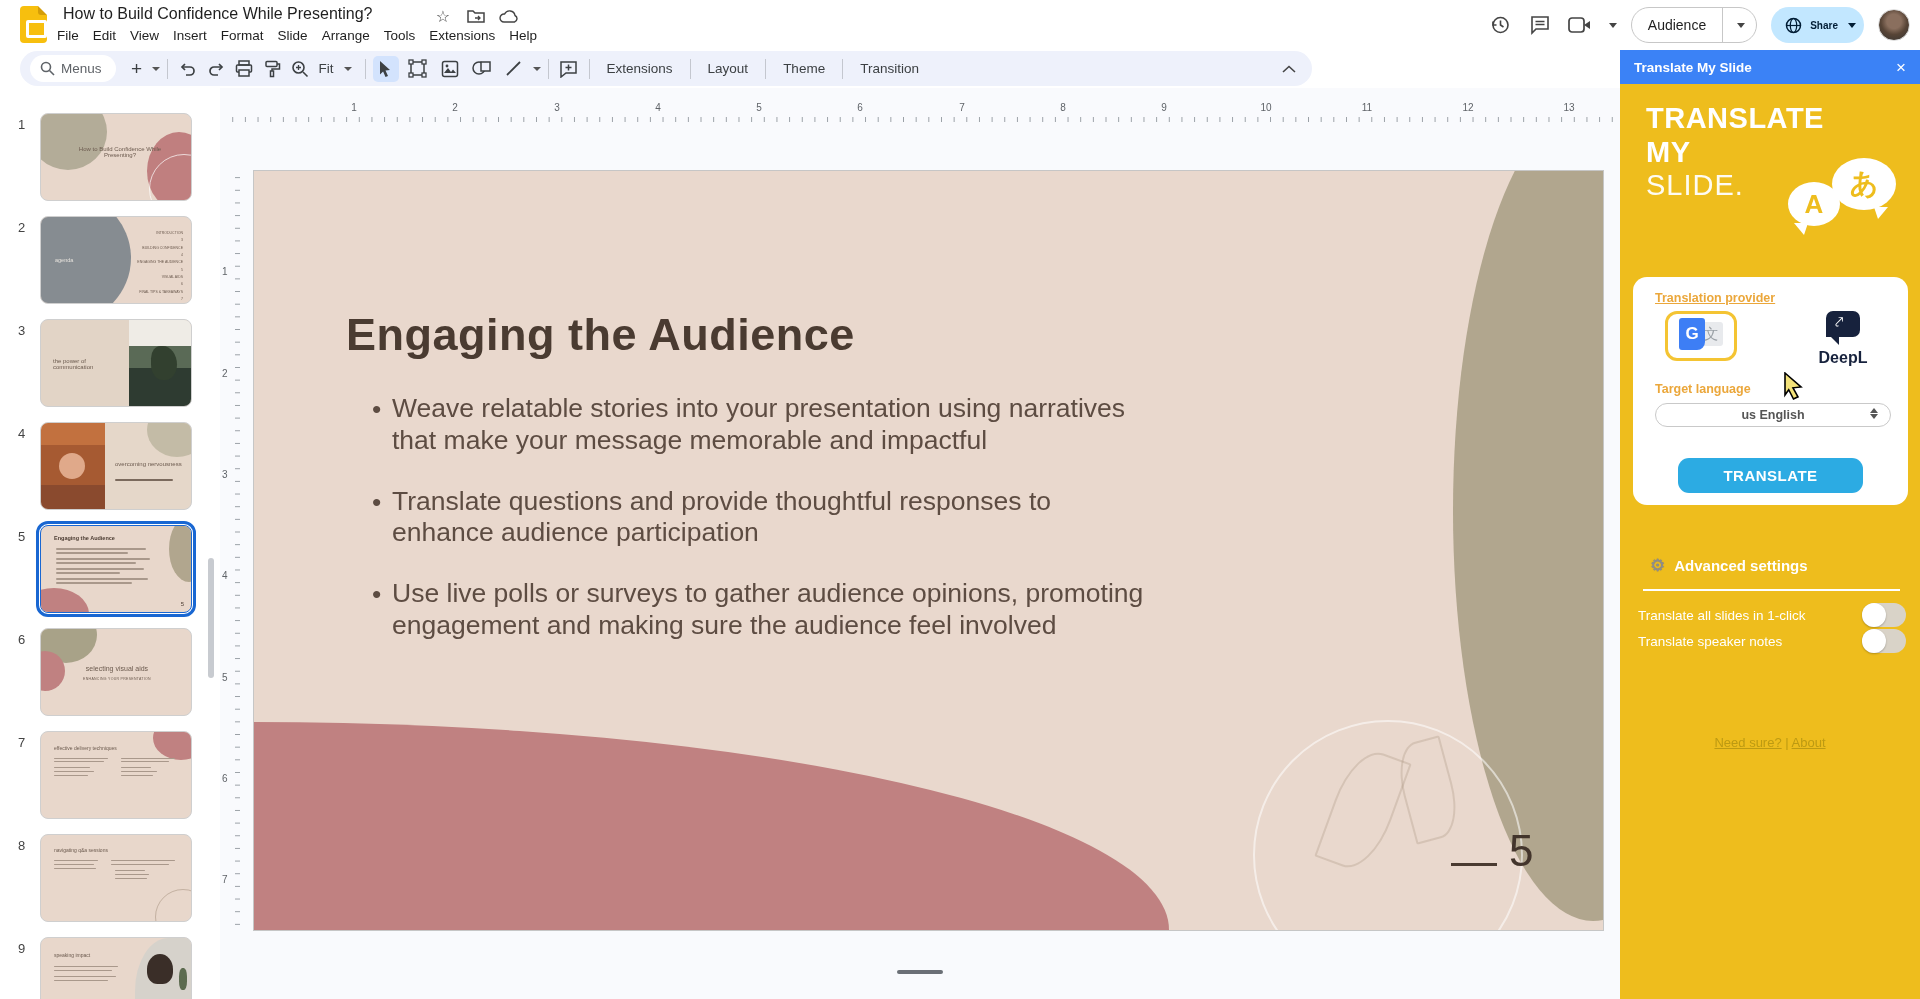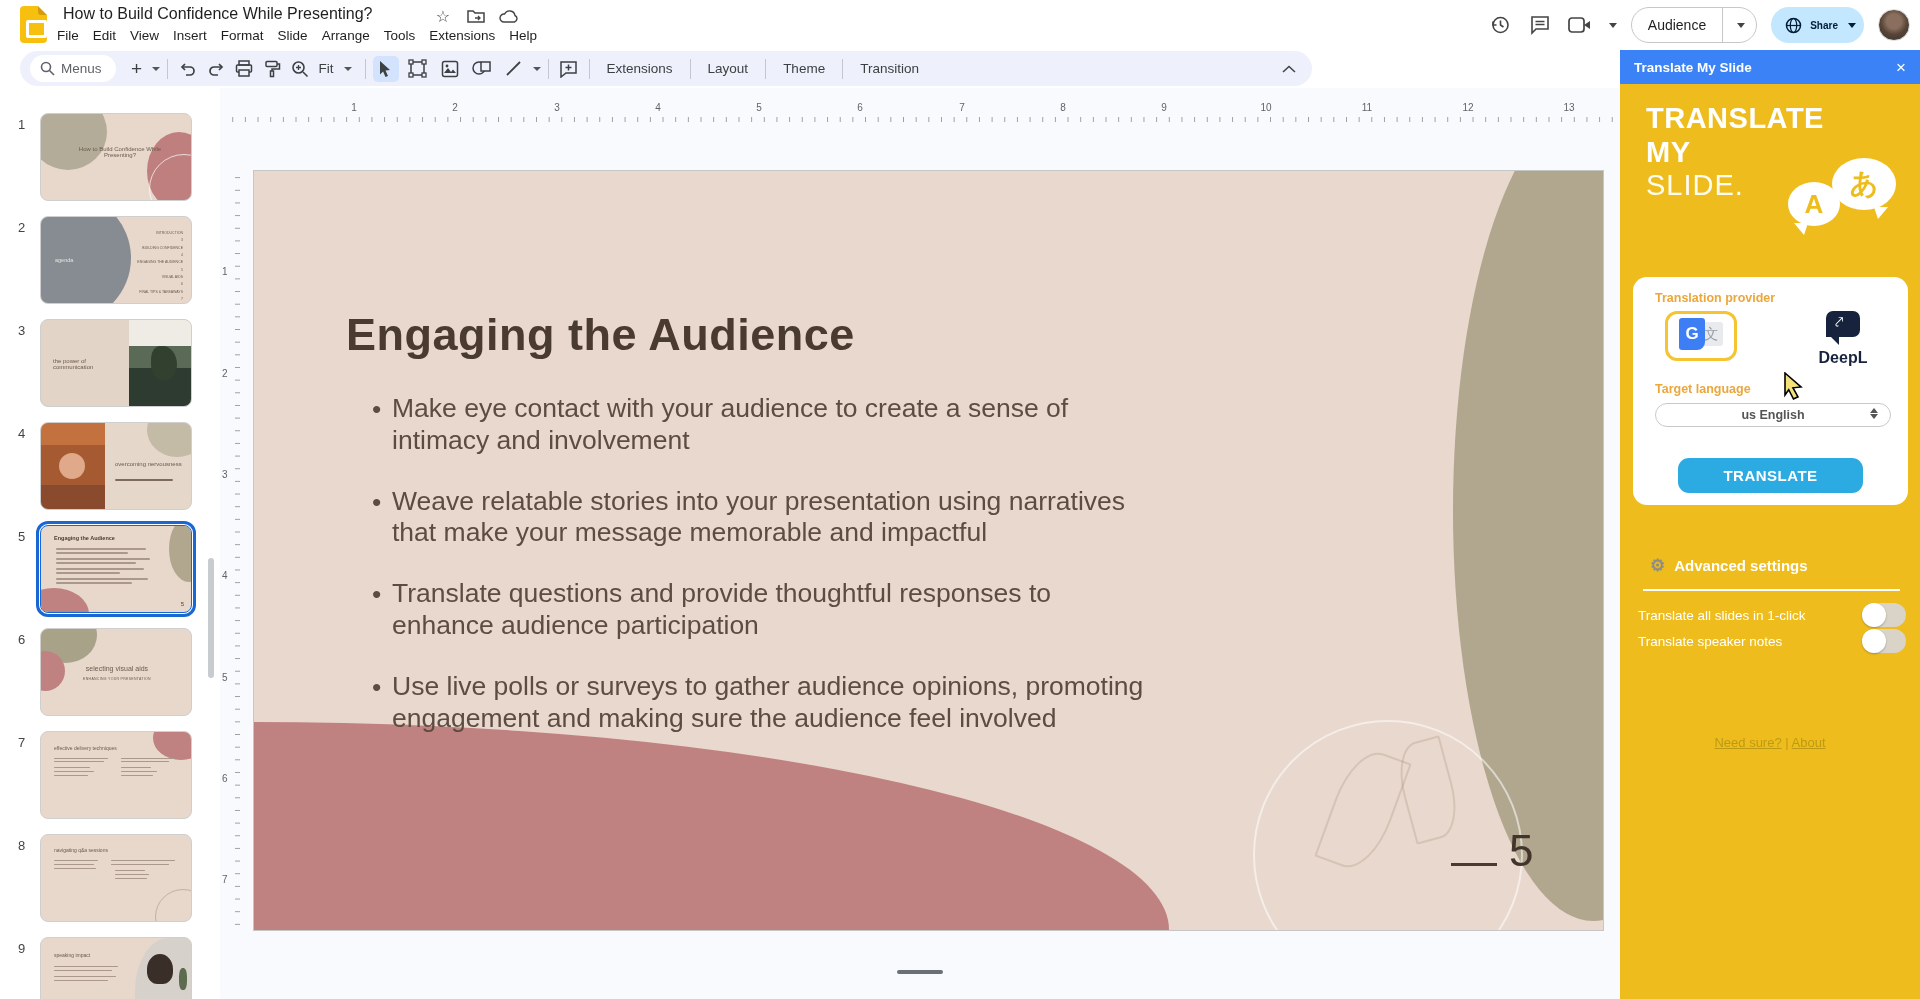--- a/index.html
+++ b/index.html
@@ -83,21 +83,21 @@
   .hero .b { font-weight:bold; letter-spacing:.5px; }
   .hero .l { font-weight:normal; opacity:.95; letter-spacing:1px; }
   .bubble { position:absolute; background:#fff; display:flex; align-items:center; justify-content:center; color:#eebd1d; font-weight:bold; }
   .bubble::after { content:""; position:absolute; width:0; height:0; border-style:solid; }
   #bubble-a { left:168px; top:132px; width:52px; height:44px; border-radius:50%; font-size:26px; z-index:1; }
   #bubble-a::after { left:6px; bottom:-9px; border-width:12px 4px 0 10px; border-color:#fff transparent transparent transparent; }
   #bubble-ja { left:212px; top:108px; width:64px; height:52px; border-radius:50%; font-size:28px; z-index:2; }
   #bubble-ja::after { right:8px; bottom:-9px; border-width:12px 10px 0 4px; border-color:#fff transparent transparent transparent; }
   #card { position:absolute; left:13px; top:227px; width:275px; height:228px; background:#fff; border-radius:14px; }
   .gold-label { font-size:12.5px; font-weight:bold; color:#eba73b; }
-  #provider-label { position:absolute; left:22px; top:14px; }
+  #provider-label { position:absolute; left:22px; top:14px;text-decoration:underline; }
   #gt-tile { position:absolute; left:32px; top:34px; width:72px; height:50px; border:3px solid #f4c433; border-radius:12px; background:#fff; display:flex; align-items:center; justify-content:center; }
   .gt-logo { position:relative; width:44px; height:36px; }
   .gt-zh { position:absolute; right:0; top:4px; width:24px; height:24px; background:#e8eaed; border-radius:3px; color:#9aa0a6; font-size:15px; display:flex; align-items:center; justify-content:center; }
   .gt-g { position:absolute; left:0; top:0; width:26px; height:32px; background:#3d7ef5; border-radius:3px 3px 8px 3px; color:#fff; font-size:17px; font-weight:bold; display:flex; align-items:center; justify-content:center; }
   #deepl-tile { position:absolute; left:165px; top:34px; width:90px; height:56px; display:flex; flex-direction:column; align-items:center; justify-content:space-between; }
   .deepl-glyph { width:34px; height:26px; background:#17223d; border-radius:7px 7px 7px 0; position:relative; }
   .deepl-glyph::before { content:""; position:absolute; left:4px; bottom:-8px; border-style:solid; border-width:9px 0 0 9px; border-color:#17223d transparent transparent transparent; }
   .deepl-glyph::after { content:"⤤"; position:absolute; left:9px; top:2px; color:#fff; font-size:15px; }
   .deepl-word { font-size:16px; font-weight:bold; color:#17223d; margin-top:5px; }
   #target-label { position:absolute; left:22px; top:105px; }
@@ -457,21 +457,20 @@
   </div>
 
   <div id="slide">
     <div class="blob-olive"></div>
     <div class="blob-pink"></div>
     <div class="deco-circle"></div>
     <div class="deco-leaf" style="right:210px;bottom:60px;width:60px;height:120px;transform:rotate(20deg);"></div>
     <div class="deco-leaf" style="right:150px;bottom:90px;width:50px;height:100px;transform:rotate(-15deg);"></div>
     <h1 id="slide-title">Engaging the Audience</h1>
     <ul id="slide-bullets">
-      <li>Make eye contact with your audience to create a sense of intimacy and involvement</li>
       <li>Weave relatable stories into your presentation using narratives that make your message memorable and impactful</li>
       <li>Translate questions and provide thoughtful responses to enhance audience participation</li>
       <li>Use live polls or surveys to gather audience opinions, promoting engagement and making sure the audience feel involved</li>
     </ul>
     <div class="page-dash"></div>
     <div id="page-number">5</div>
   </div>
 </div>
 <div id="notes-handle"></div>
 

